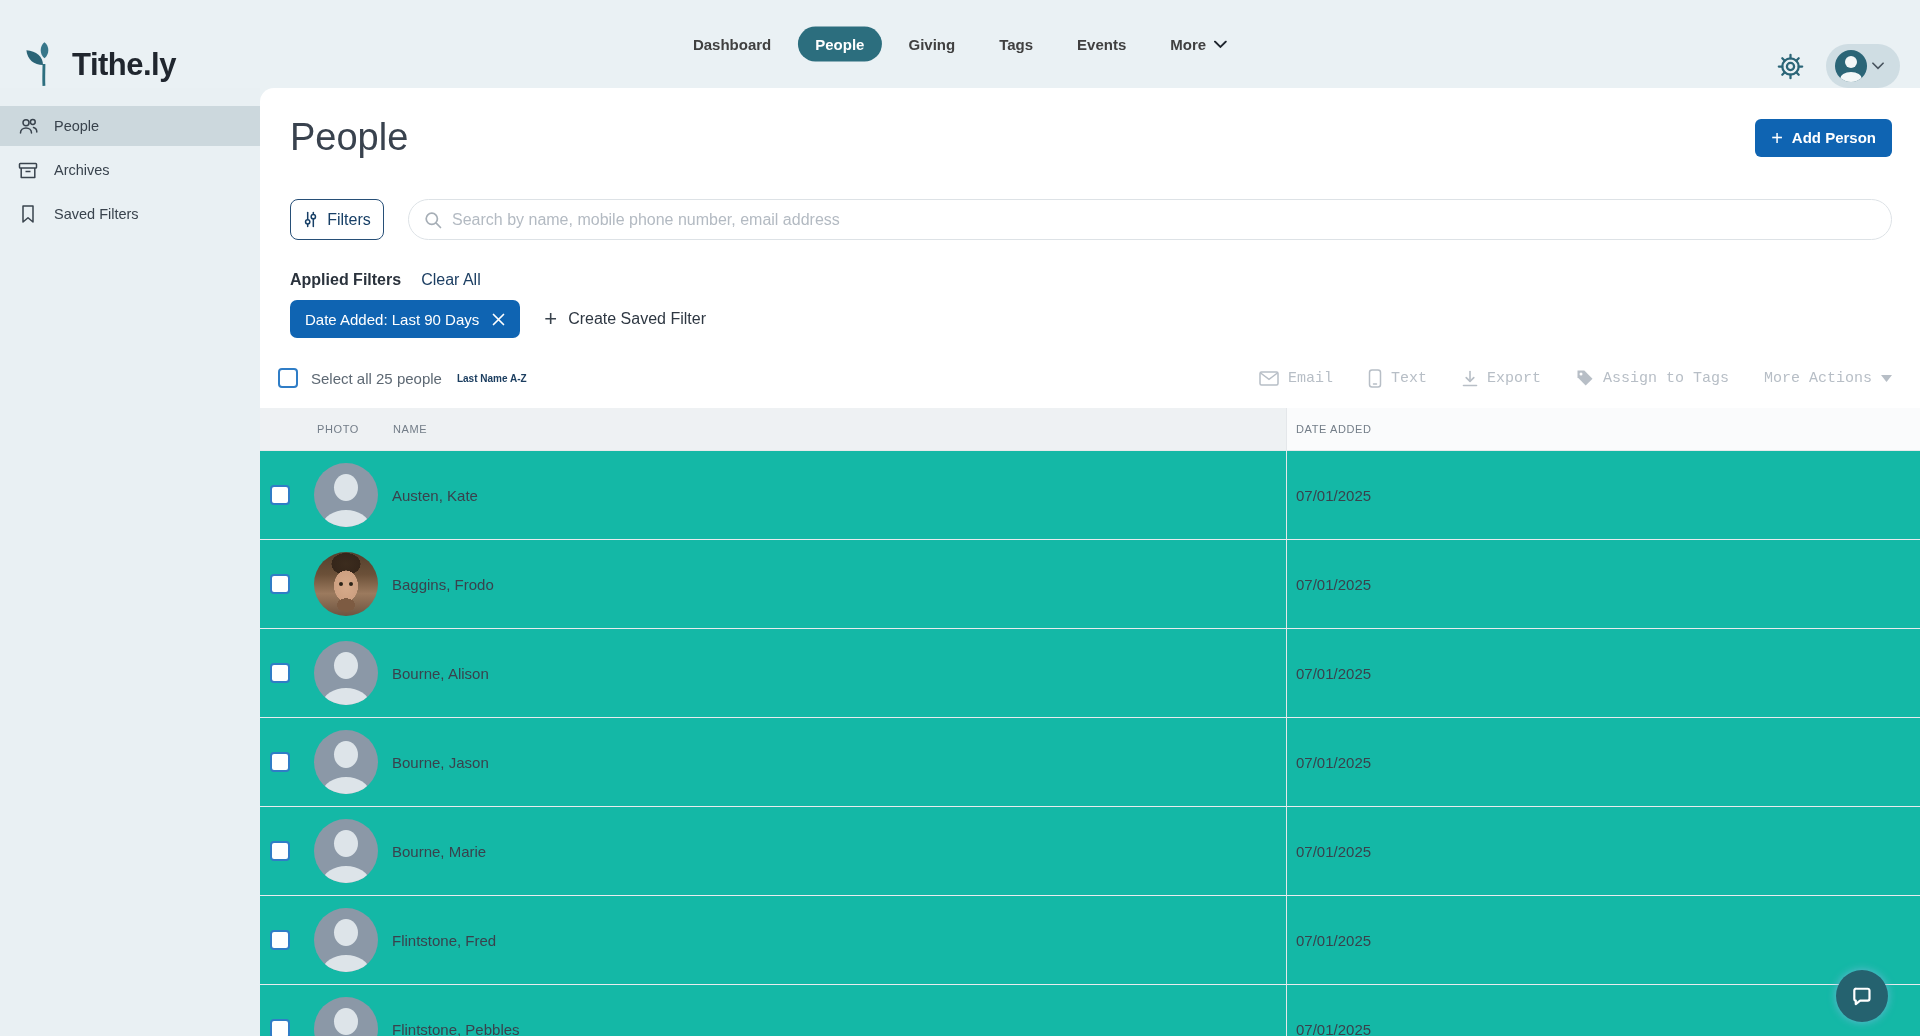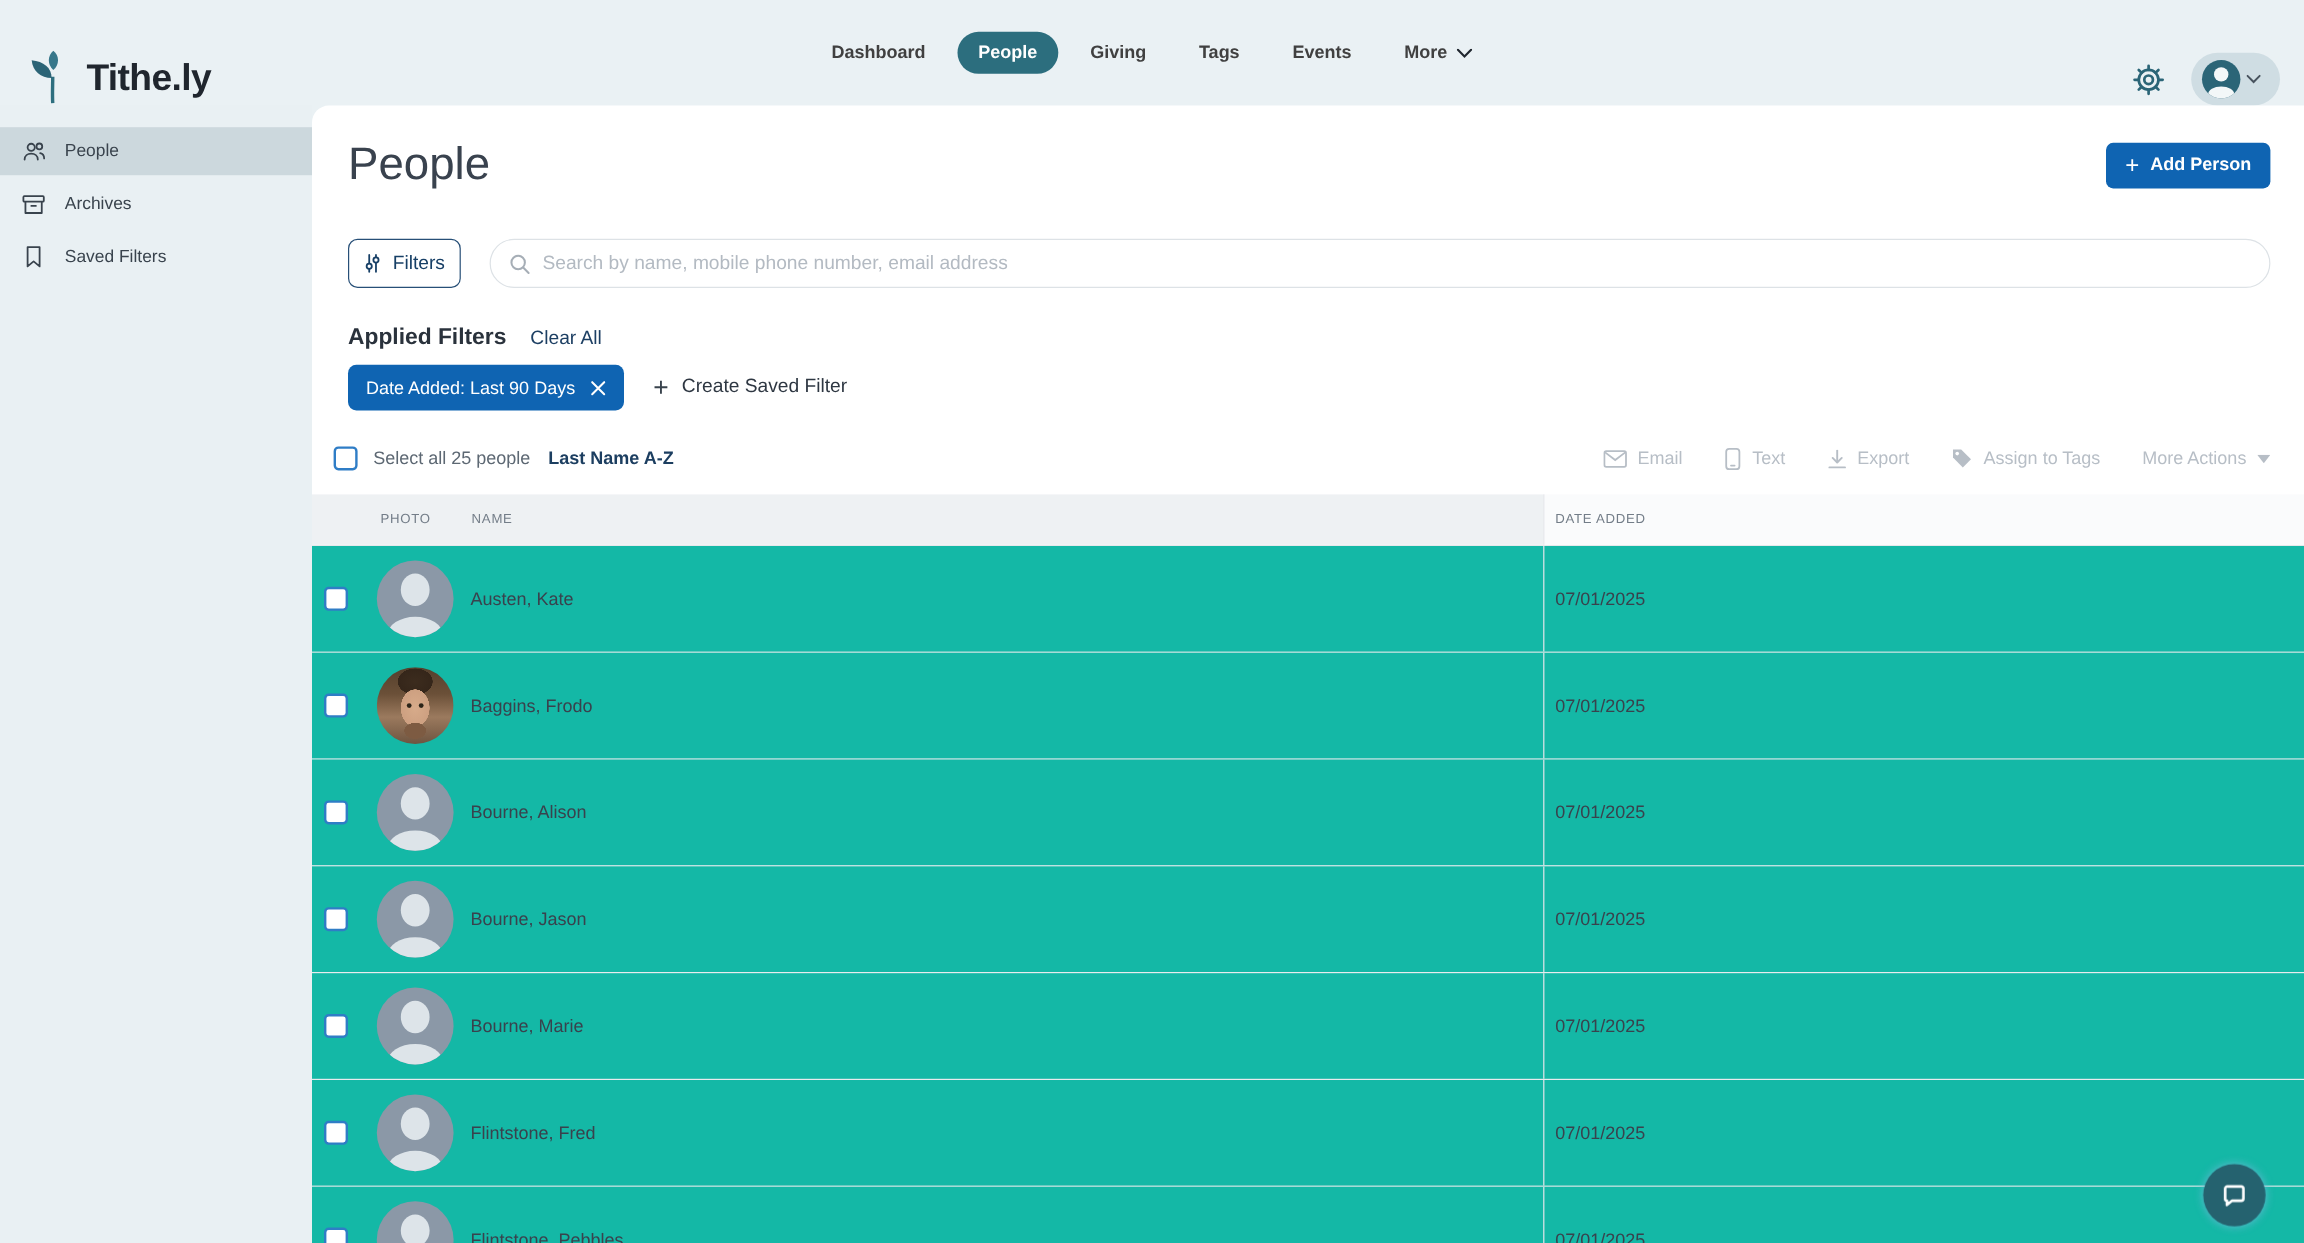--- a/index.html
+++ b/index.html
@@ -51,36 +51,36 @@
                  color:#173f66; font-size:16px; font-weight:500; display:flex; align-items:center;
                  justify-content:center; gap:9px; cursor:pointer; font-family:inherit; }
   .search-box { flex:1; height:41px; border:1px solid #dde2e6; border-radius:21px; background:#fff;
                 display:flex; align-items:center; padding:0 15px; gap:10px; }
   .search-box input { border:none; outline:none; flex:1; font-size:16px; color:#39424e;
                 font-family:inherit; background:transparent; }
   .search-box input::placeholder { color:#b3bac2; }
 
   
   .applied-row { margin-top:31px; display:flex; align-items:baseline; gap:20px; }
-  .applied-title { font-size:19px; font-weight:700; color:#2a323c; }
+  .applied-title { font-size:16px; font-weight:700; color:#2a323c; }
   .clear-all { font-size:16px; font-weight:500; color:#1d3f63; cursor:pointer; }
   .chip-row { margin-top:11px; display:flex; align-items:center; gap:24px; }
   .chip { height:38px; background:#0f64b2; border-radius:7px; color:#fff; font-size:15px;
           display:flex; align-items:center; padding:0 15px; gap:13px; cursor:pointer; }
   .chip-x { display:flex; align-items:center; cursor:pointer; }
   .create-saved { display:flex; align-items:center; gap:11px; font-size:16px; color:#2e3742; cursor:pointer; }
   .create-plus { font-size:22px; font-weight:300; color:#39434d; line-height:1; }
 
   
   .select-row { margin-top:30px; display:flex; align-items:center; margin-left:-12px; }
   .checkbox { width:20px; height:20px; border:2px solid #2f7dc6; border-radius:4px; background:#fff;
               cursor:pointer; flex:none; }
   .select-label { margin-left:13px; font-size:15px; color:#5d6873; }
-  .sort-label { margin-left:15px; font-size:15px; font-weight:700; color:#1c3e60; cursor:pointer; }
-  .bulk-actions { margin-left:auto; display:flex; align-items:center; gap:35px; }
+  .sort-label { margin-left:15px; font-size:10px; font-weight:700; color:#1c3e60; cursor:pointer; }
+  .bulk-actions { margin-left:auto; display:flex; align-items:center; gap:35px;font-family:Liberation Mono, monospace; }
   .bulk-action { display:flex; align-items:center; gap:9px; font-size:15px; color:#b7bec6; cursor:default; }
 
   
   .people-table { margin-top:20px; }
   .thead { display:flex; height:43px; border-bottom:1px solid #e6e9eb; }
   .th-left { width:1026px; background:#eef1f3; display:flex; align-items:center; flex:none; }
   .th { font-size:11px; letter-spacing:0.6px; color:#737d88; font-weight:400; }
   .th-photo { margin-left:57px; width:76px; }
   .th-right { flex:1; background:#fafbfc; border-left:1px solid #e4e7ea; display:flex; align-items:center;
               padding-left:9px; }

